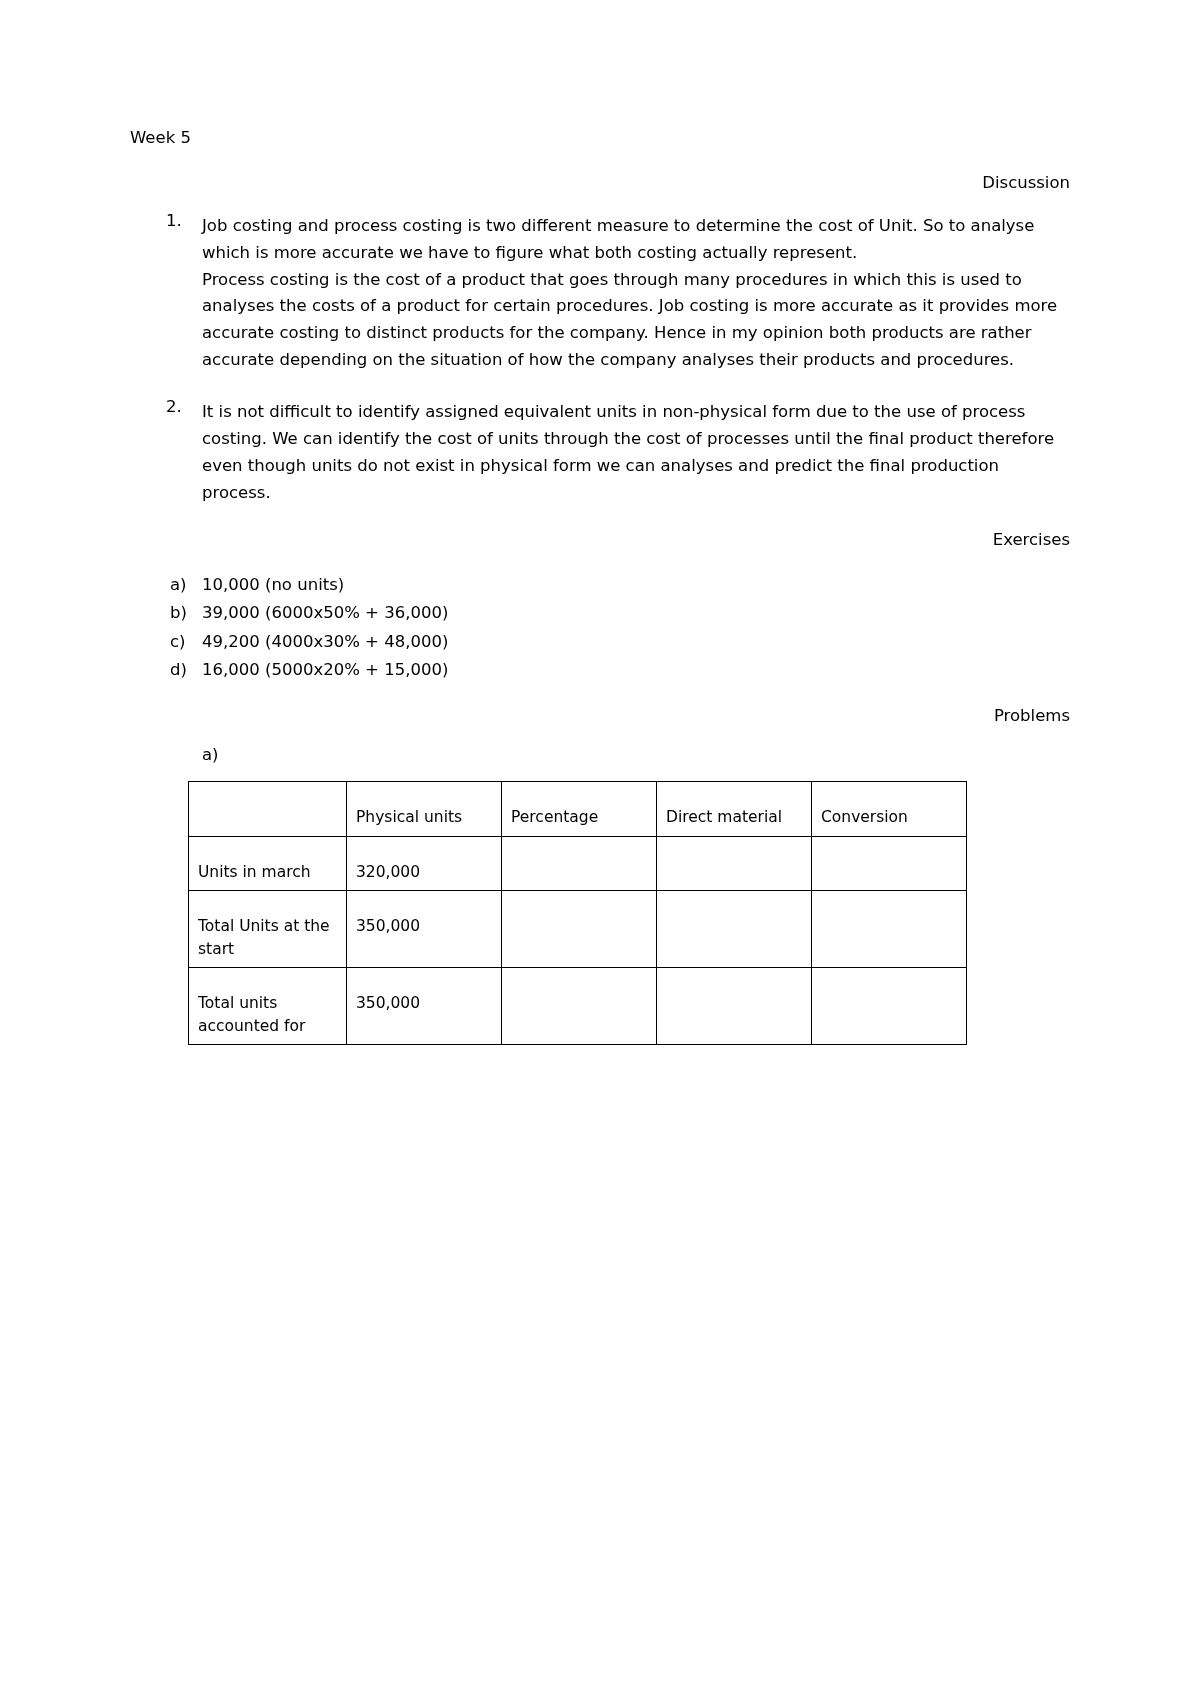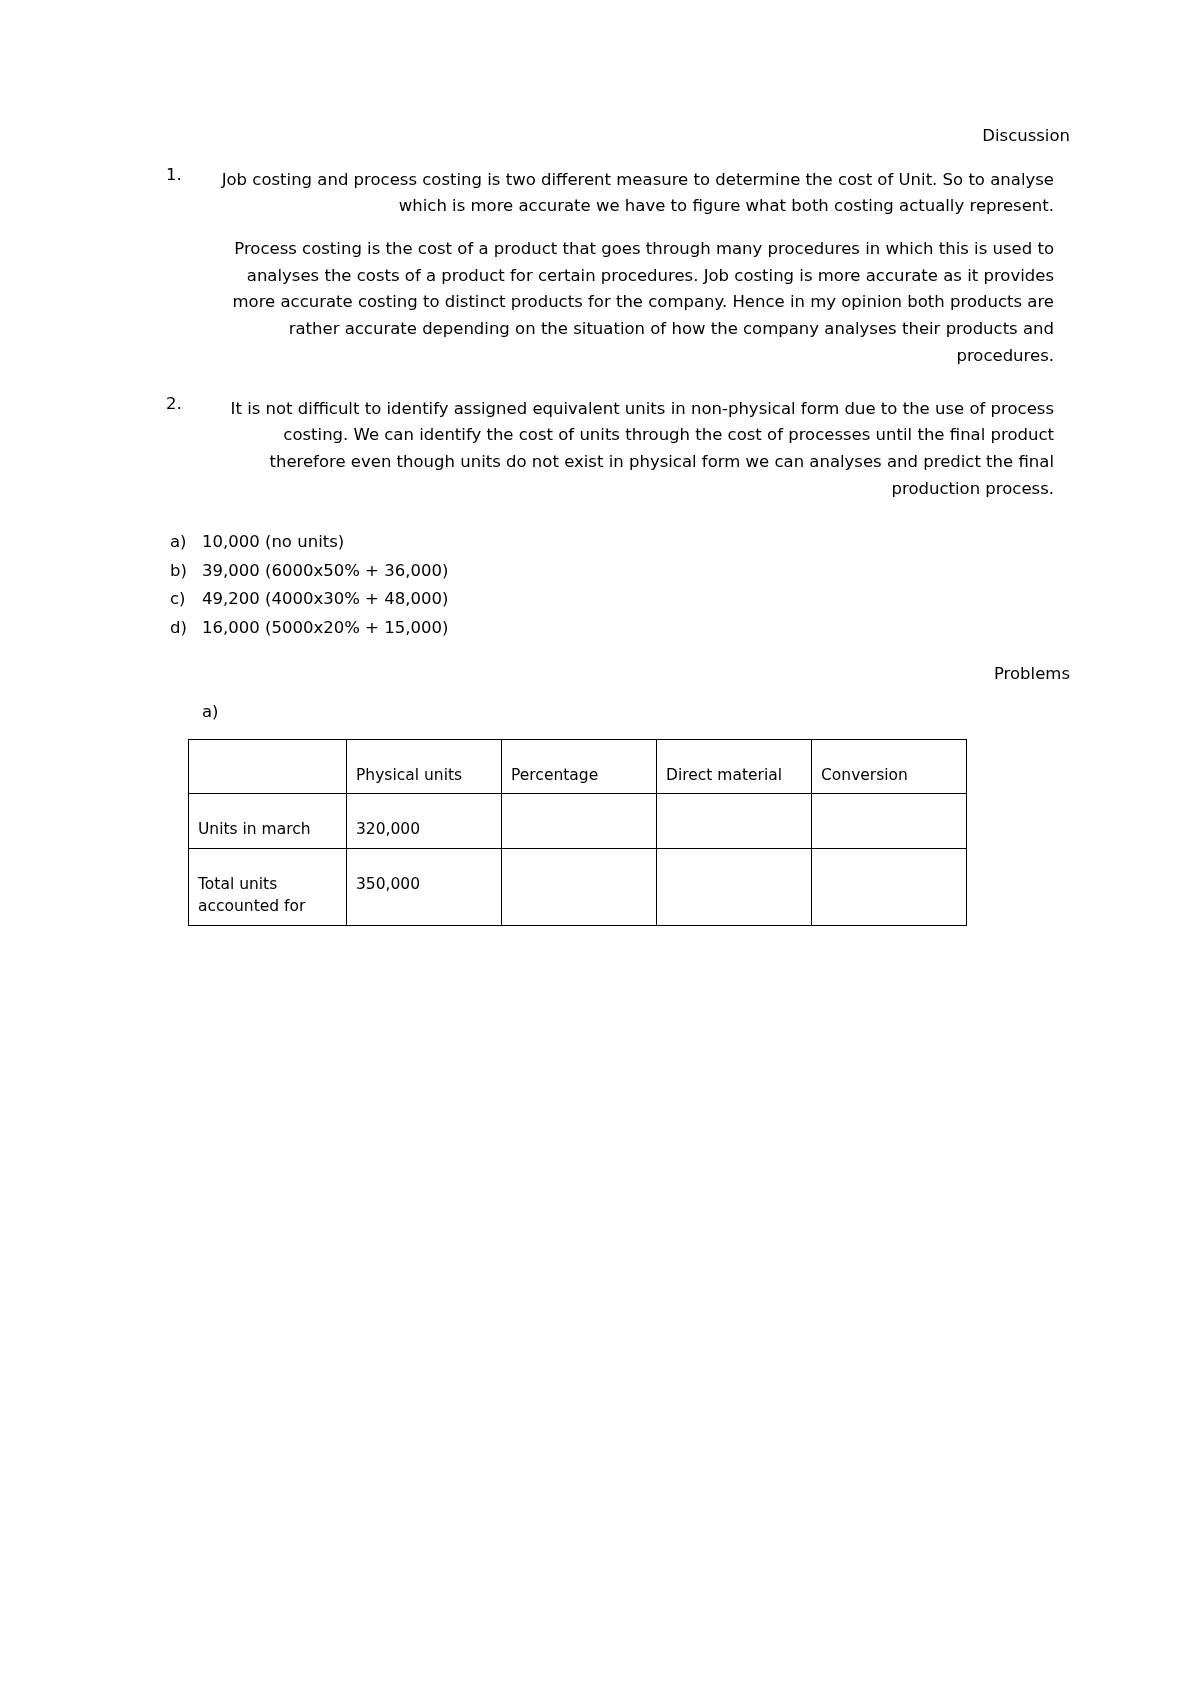--- a/index.html
+++ b/index.html
@@ -49,22 +49,22 @@
   }
   ol.discussion > li .marker {
     position: absolute;
     left: 36px;
     top: 0;
     font-size: 16.5px;
   }
   .para {
     font-size: 16.5px;
     line-height: 1.62;
-    margin: 16px;
-    text-align: right;
+    margin: 0;
+    text-align: left;
   }
 
   
   ol.letters {
     list-style: none;
     margin: 0;
     padding: 0;
   }
   ol.letters > li {
     position: relative;
@@ -118,35 +118,37 @@
     vertical-align: super;
     line-height: 0;
   }
 </style>
 </head>
 <body>
 
 <div class="page">
   <div class="doc-body">
 
+    <p class="heading">Week 5</p>
 
     <p class="section-label">Discussion</p>
 
     <ol class="discussion">
       <li>
         <span class="marker">1.</span>
         <p class="para">Job costing and process costing is two different measure to determine the cost of Unit. So to analyse which is more accurate we have to figure what both costing actually represent.</p>
         <p class="para">Process costing is the cost of a product that goes through many procedures in which this is used to analyses the costs of a product for certain procedures. Job costing is more accurate as it provides more accurate costing to distinct products for the company. Hence in my opinion both products are rather accurate depending on the situation of how the company analyses their products and procedures.</p>
       </li>
       <li>
         <span class="marker">2.</span>
         <p class="para">It is not difficult to identify assigned equivalent units in non-physical form due to the use of process costing. We can identify the cost of units through the cost of processes until the final product therefore even though units do not exist in physical form we can analyses and predict the final production process.</p>
       </li>
     </ol>
 
+    <p class="section-label">Exercises</p>
 
     <ol class="letters">
       <li>
         <span class="marker">a)</span>
         <span>10,000 (no units)</span>
       </li>
       <li>
         <span class="marker">b)</span>
         <span>39,000 (6000x50% + 36,000)</span>
       </li>
@@ -185,20 +187,27 @@
 
 
         <tr class="r-one">
           <td>Units in march</td>
           <td>320,000</td>
           <td></td>
           <td></td>
           <td></td>
         </tr>
 
+        <tr class="r-tall2">
+          <td>Total Units at the start</td>
+          <td>350,000</td>
+          <td></td>
+          <td></td>
+          <td></td>
+        </tr>
 
 
 
         <tr class="r-tall2">
           <td>Total units accounted for</td>
           <td>350,000</td>
           <td></td>
           <td></td>
           <td></td>
         </tr>

